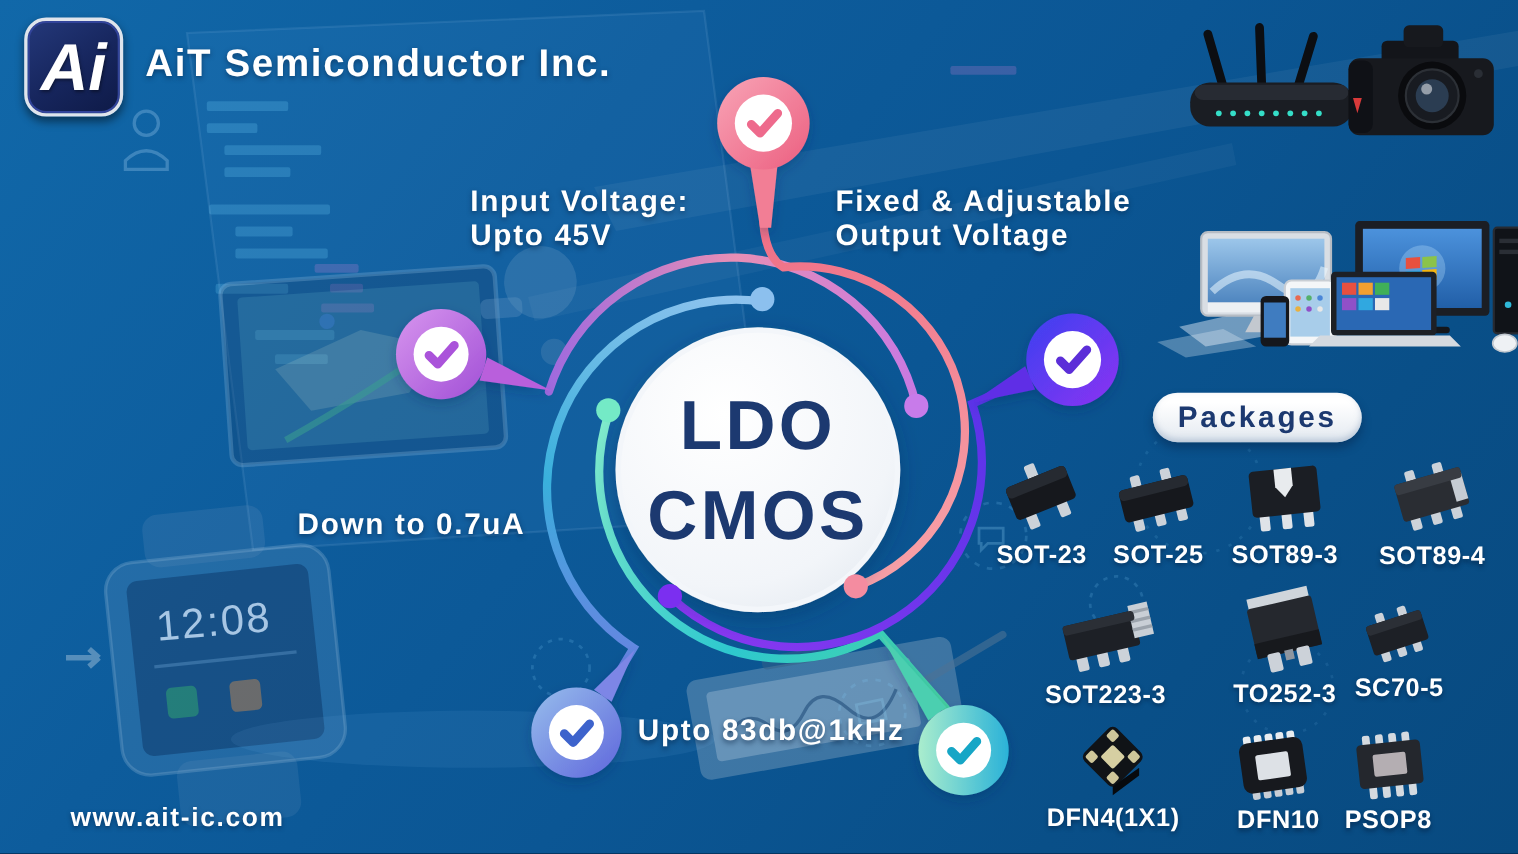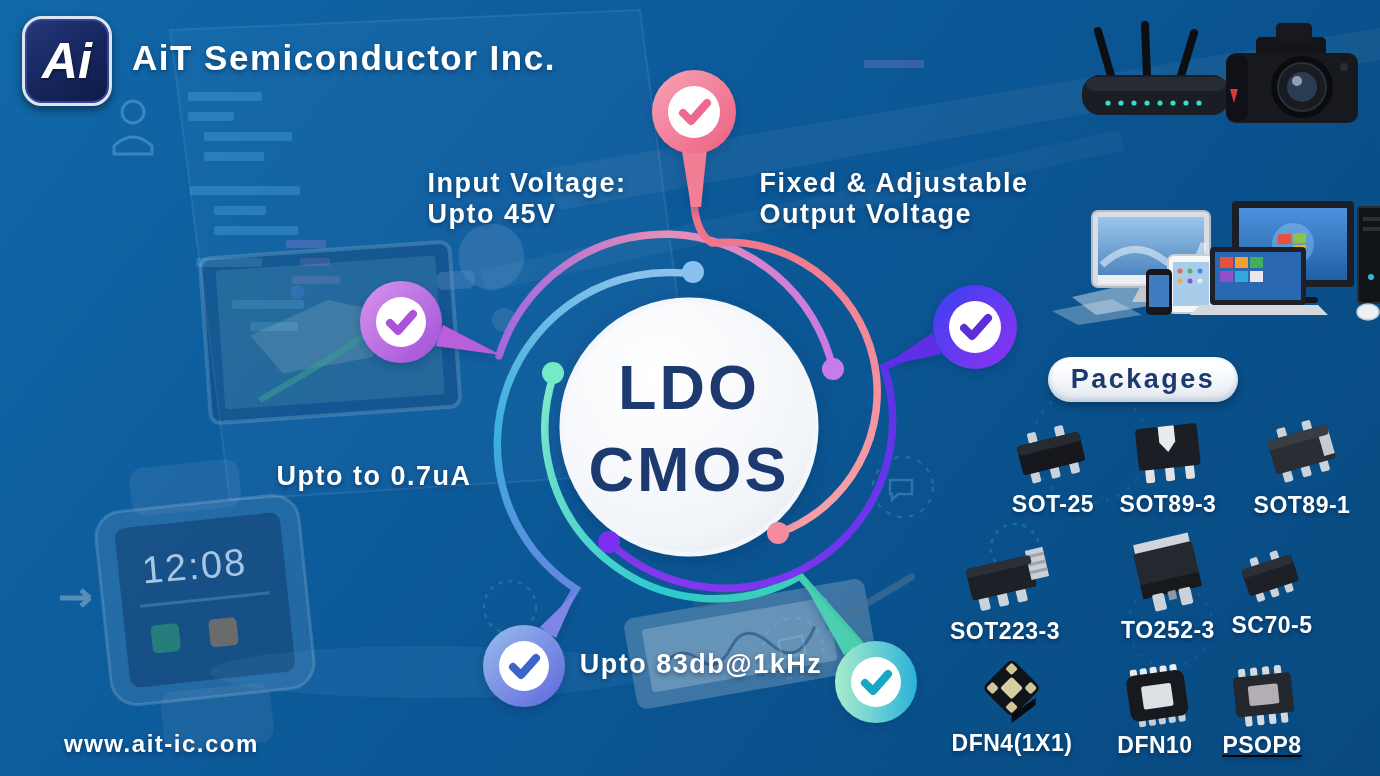--- a/index.html
+++ b/index.html
@@ -10,21 +10,21 @@
   }
   .abs{position:absolute;}
   svg{display:block;}
   
   .logo{
     position:absolute;left:22px;top:16px;width:84px;height:84px;border-radius:20px;
     background:linear-gradient(145deg,#24387a 0%,#16255c 55%,#0e1a47 100%);
     border:3px solid #dfe4ec;
     box-shadow:inset 0 0 0 2px #32449a, 0 4px 8px rgba(0,0,0,.45);
     display:flex;align-items:center;justify-content:center;
-    color:#ffffff;font-weight:bold;font-style:italic;font-size:50px;
+    color:#ffffff;font-weight:bold;font-style:italic;font-size:60px;
     text-shadow:1px 2px 3px rgba(0,0,0,.4);
   }
   .title{
     position:absolute;left:132px;top:38px;color:#ffffff;font-weight:bold;
     font-size:35px;letter-spacing:1.5px;text-shadow:0 2px 5px rgba(3,25,55,.5);white-space:nowrap;
   }
   
   .cmos{
     position:absolute;left:689px;top:428px;transform:translate(-50%,-50%);
     text-align:center;color:#1C3970;font-weight:bold;font-size:63px;line-height:82px;
@@ -48,21 +48,21 @@
     display:flex;align-items:center;justify-content:center;
     color:#1C3970;font-weight:bold;font-size:27px;letter-spacing:2.5px;
   }
   .pkg{position:absolute;transform:translateX(-50%);display:flex;flex-direction:column;align-items:center;gap:3px;}
   .pkg-label{color:#ffffff;font-weight:bold;font-size:23px;letter-spacing:.5px;
     text-shadow:0 2px 4px rgba(3,25,55,.55);white-space:nowrap;}
   .p1{left:947px;top:412px;}  .p2{left:1053px;top:418px;}
   .p3{left:1168px;top:410px;} .p4{left:1302px;top:413px;}
   .p5{left:1005px;top:537px;} .p6{left:1148px;top:530px;margin-left:20px;}
   .p7{left:1272px;top:543px;} .p8{left:1012px;top:653px;}
-  .p9{left:1155px;top:659px;} .p10{left:1262px;top:659px;text-decoration:underline;}
+  .p9{left:1155px;top:659px;align-items:flex-end;} .p10{left:1262px;top:659px;}
   
   .tel{position:absolute;left:27px;top:694px;color:#fff;font-weight:bold;font-size:26px;
     letter-spacing:1.5px;text-shadow:0 2px 4px rgba(3,25,55,.5);white-space:nowrap;}
   .site{position:absolute;left:64px;top:730px;color:#fff;font-weight:bold;font-size:24px;
     letter-spacing:1.5px;text-shadow:0 2px 4px rgba(3,25,55,.5);white-space:nowrap;}
   
   .watch-time{
     position:absolute;left:142px;top:545px;color:rgba(208,232,255,.78);font-size:38px;
     letter-spacing:2px;transform:rotate(-5deg);
   }
@@ -367,28 +367,40 @@
 
   <div class="feature f-input z3">
     <div>Input Voltage:</div>
     <div>Upto 45V</div>
   </div>
   <div class="feature f-output z3">
     <div>Fixed &amp; Adjustable</div>
     <div>Output Voltage</div>
   </div>
   <div class="feature f-iq z3">
-    <div>Upto to 0.7uA</div>
+    <div>Down to 0.7uA</div>
   </div>
   <div class="feature f-psrr z3">
     <div>Upto 83db@1kHz</div>
   </div>
 
   <div class="packages-pill z3">Packages</div>
 
+  <div class="pkg p1 z3">
+    <svg width="100" height="76" viewBox="0 0 100 76">
+      <g transform="rotate(-22 50 38)">
+        <rect x="44" y="8" width="10" height="14" rx="2" fill="#CCD2D9"></rect>
+        <rect x="29" y="50" width="10" height="14" rx="2" fill="#CCD2D9"></rect>
+        <rect x="59" y="50" width="10" height="14" rx="2" fill="#CCD2D9"></rect>
+        <rect x="21" y="20" width="58" height="32" rx="4" fill="#16181D"></rect>
+        <rect x="21" y="20" width="58" height="11" rx="4" fill="#262A31"></rect>
+      </g>
+    </svg>
+    <span class="pkg-label">SOT-23</span>
+  </div>
   <div class="pkg p2 z3">
     <svg width="100" height="70" viewBox="0 0 100 70">
       <g transform="rotate(-14 50 35)">
         <rect x="29" y="10" width="9" height="12" rx="2" fill="#CCD2D9"></rect>
           <rect x="57" y="10" width="9" height="12" rx="2" fill="#CCD2D9"></rect>
         <rect x="23" y="48" width="9" height="12" rx="2" fill="#CCD2D9"></rect>
           <rect x="43" y="48" width="9" height="12" rx="2" fill="#CCD2D9"></rect>
           <rect x="63" y="48" width="9" height="12" rx="2" fill="#CCD2D9"></rect>
         <rect x="16" y="20" width="64" height="30" rx="4" fill="#16181D"></rect>
         <rect x="16" y="20" width="64" height="10" rx="4" fill="#262A31"></rect>
@@ -414,21 +426,21 @@
         <rect x="31" y="10" width="9" height="11" rx="2" fill="#CCD2D9"></rect>
           <rect x="57" y="10" width="9" height="11" rx="2" fill="#CCD2D9"></rect>
         <rect x="25" y="52" width="9" height="12" rx="2" fill="#CCD2D9"></rect>
           <rect x="44" y="52" width="9" height="12" rx="2" fill="#CCD2D9"></rect>
           <rect x="63" y="52" width="9" height="12" rx="2" fill="#CCD2D9"></rect>
         <rect x="19" y="19" width="62" height="35" rx="3" fill="#2A2D33"></rect>
         <rect x="70" y="24" width="11" height="25" fill="#C6CCD3"></rect>
         <rect x="19" y="19" width="62" height="10" rx="3" fill="#383C43"></rect>
       </g>
     </svg>
-    <span class="pkg-label">SOT89-1</span>
+    <span class="pkg-label">SOT89-4</span>
   </div>
   <div class="pkg p5 z3">
     <svg width="110" height="78" viewBox="0 0 110 78">
       <g transform="rotate(-13 55 39)">
         <rect x="24" y="54" width="10" height="14" rx="2" fill="#CCD2D9"></rect>
           <rect x="43" y="54" width="10" height="14" rx="2" fill="#CCD2D9"></rect>
           <rect x="62" y="54" width="10" height="14" rx="2" fill="#CCD2D9"></rect>
         <rect x="18" y="24" width="66" height="32" rx="3" fill="#1D2026"></rect>
         <rect x="80" y="19" width="18" height="30" fill="#C9CFD6"></rect>
         <rect x="80" y="24" width="18" height="3" fill="#9BA3AC"></rect>

